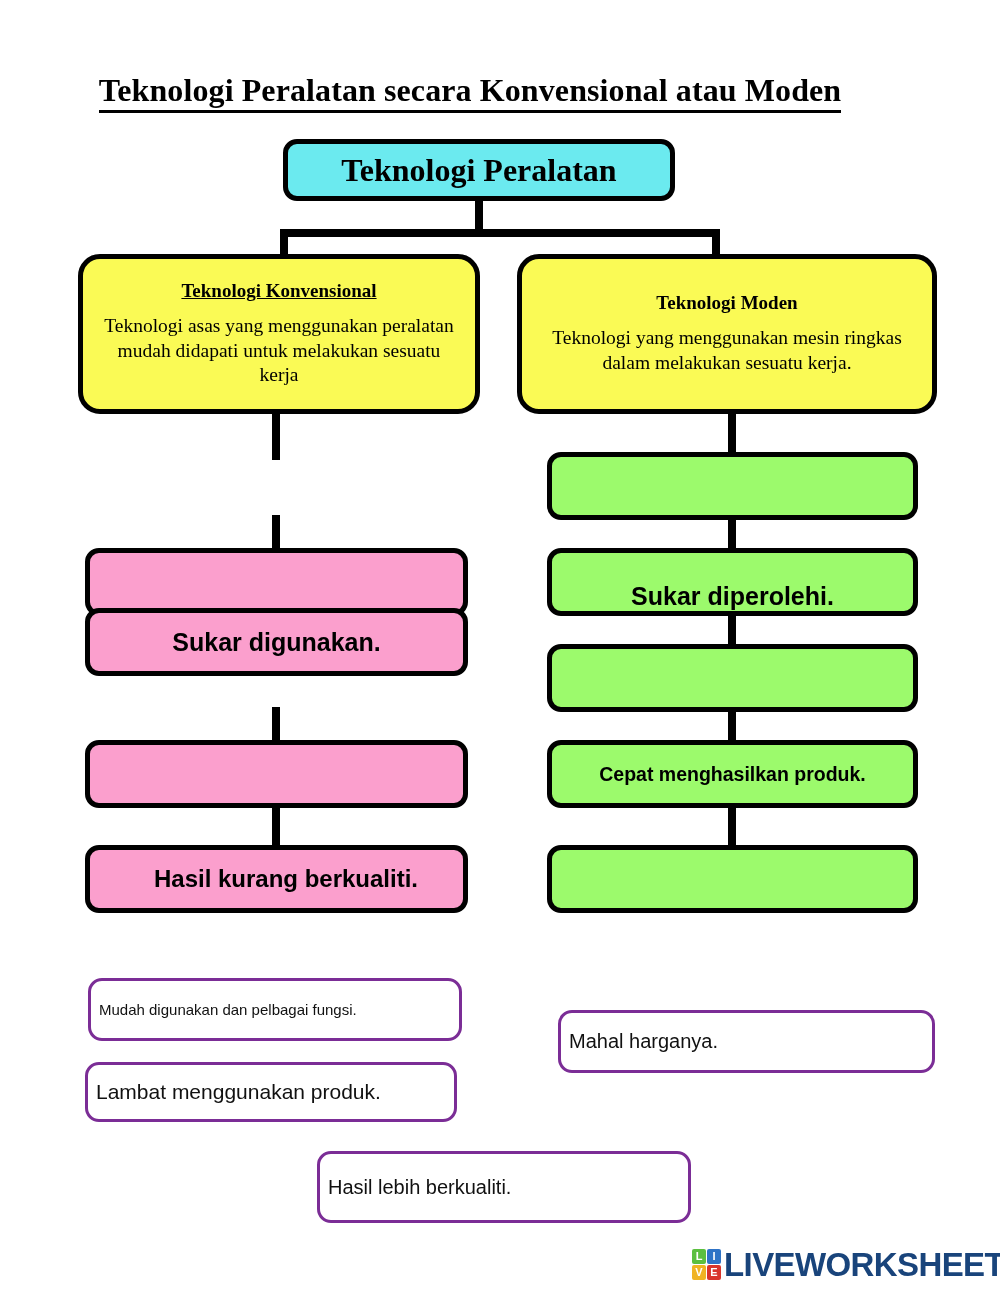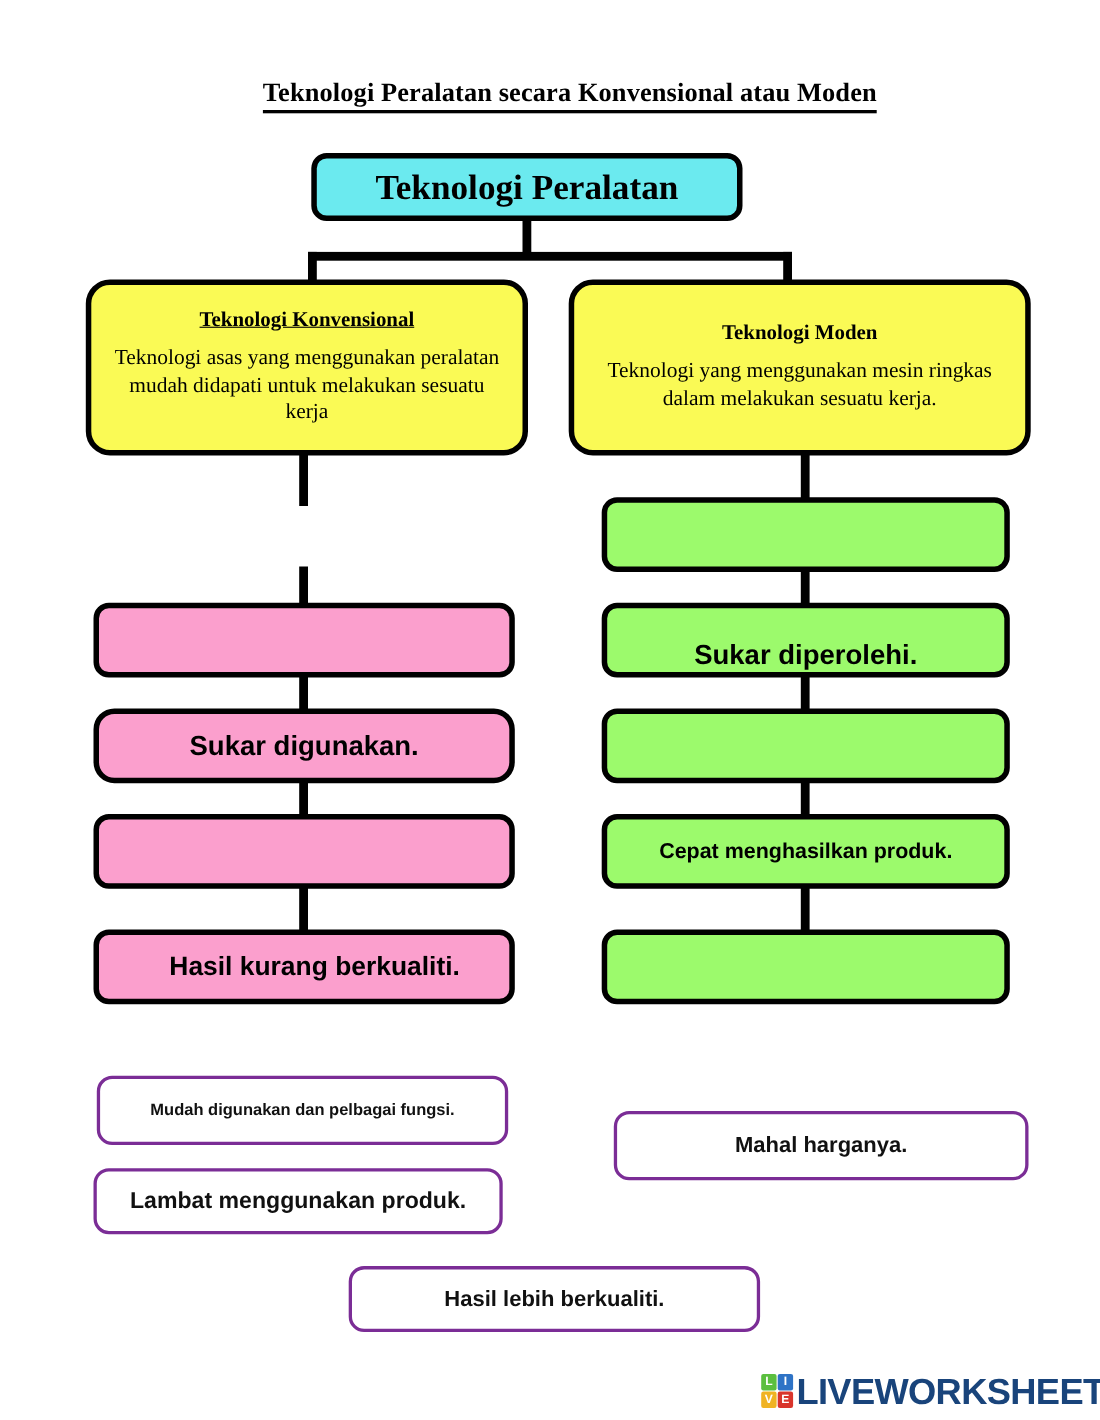--- a/index.html
+++ b/index.html
@@ -21,25 +21,24 @@
 
   
   .worksheet-title {
     position: absolute;
     left: 0;
     top: 72px;
     width: 940px;
     text-align: center;
     font-family: "Liberation Serif", "DejaVu Serif", serif;
     font-weight: bold;
-    font-size: 24px;
+    font-size: 32px;
     letter-spacing: 0.1px;
     color: #000000;
     white-space: nowrap;
-    margin-left: 48px;
   }
   .worksheet-title span {
     border-bottom: 3px solid #000;
     padding-bottom: 2px;
   }
 
   
   .node {
     position: absolute;
     box-sizing: border-box;
@@ -110,24 +109,23 @@
 
   
   .bank {
     position: absolute;
     box-sizing: border-box;
     background: #ffffff;
     border: 3px solid #7B2D96;
     border-radius: 14px;
     display: flex;
     align-items: center;
-    justify-content: center;
     text-align: center;
     font-family: "Liberation Sans", sans-serif;
-    font-weight: bold;
+    font-weight: normal;
     color: #111111;
     z-index: 4;
     padding: 0 8px;
   }
 
   
   .logo {
     position: absolute;
     left: 692px;
     top: 1248px;
@@ -198,21 +196,21 @@
   </div>
 
   <div class="node node-def right">
     <div class="def-head">Teknologi Moden</div>
     <div class="def-body">Teknologi yang menggunakan mesin ringkas dalam melakukan sesuatu kerja.</div>
   </div>
 
   <div class="node node-slot col-left fill-pink" style="top:548px; height:68px; font-size:25px;">
     <span></span>
   </div>
-  <div class="node node-slot col-left fill-pink" style="top:644px; height:68px; font-size:25px;border-radius:19px;">
+  <div class="node node-slot col-left fill-pink" style="top:608px; height:68px; font-size:25px;">
     <span>Sukar digunakan.</span>
   </div>
   <div class="node node-slot col-left fill-pink" style="top:740px; height:68px; font-size:25px;">
     <span></span>
   </div>
   <div class="node node-slot col-left fill-pink" style="top:845px; height:68px; font-size:24px;padding-left:29px;">
     <span>Hasil kurang berkualiti.</span>
   </div>
 
   <div class="node node-slot col-right fill-green" style="top:452px; height:68px; font-size:24px;">
@@ -233,21 +231,21 @@
 
   <div class="bank" style="left:88px; top:978px; width:374px; height:63px; font-size:15px;">
     <span>Mudah digunakan dan pelbagai fungsi.</span>
   </div>
   <div class="bank" style="left:558px; top:978px; width:377px; height:63px; font-size:20px;margin-top:32px;">
     <span>Mahal harganya.</span>
   </div>
   <div class="bank" style="left:85px; top:1062px; width:372px; height:60px; font-size:21px;">
     <span>Lambat menggunakan produk.</span>
   </div>
-  <div class="bank" style="left:317px; top:1151px; width:374px; height:60px; font-size:20px;">
+  <div class="bank" style="left:317px; top:1151px; width:374px; height:72px; font-size:20px;">
     <span>Hasil lebih berkualiti.</span>
   </div>
 
   <div class="logo">
     <div class="logo-tiles">
       <div class="logo-tile" style="background:#5BBF3F;">L</div>
       <div class="logo-tile" style="background:#2E73C6;">I</div>
       <div class="logo-tile" style="background:#F0B323;">V</div>
       <div class="logo-tile" style="background:#D9352C;">E</div>
     </div>

